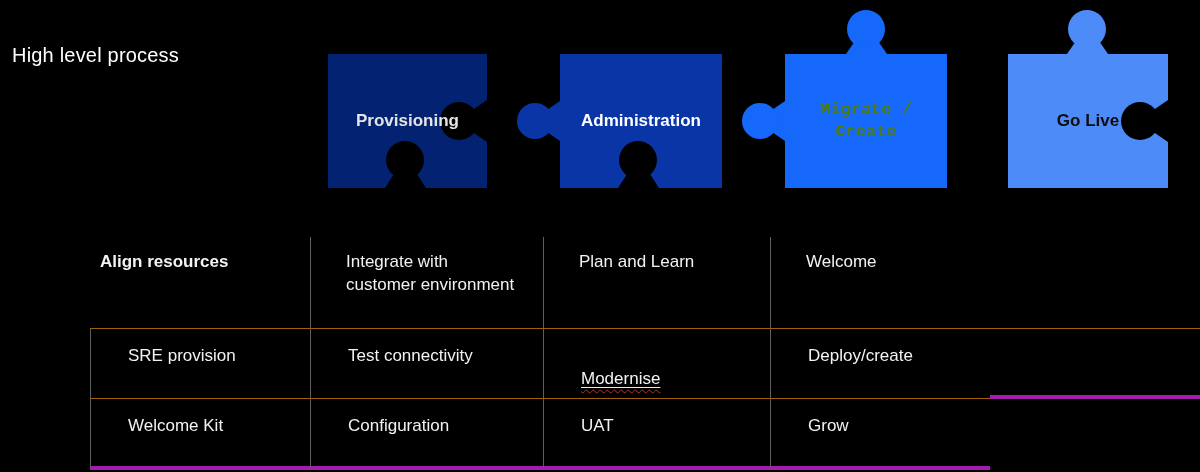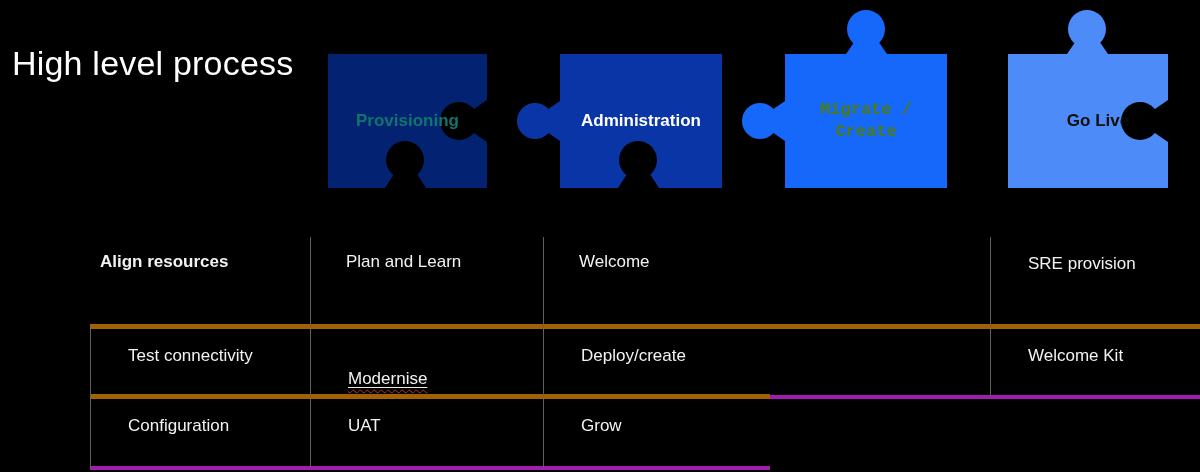--- a/index.html
+++ b/index.html
@@ -8,47 +8,47 @@
     background:#000;
     font-family:"Liberation Sans",sans-serif;
     position:relative;
     overflow:hidden;
   }
   .stage{position:absolute;inset:0;background:#000;}
 
   
   .title{
     position:absolute;left:12px;top:44px;
-    color:#ffffff;font-size:34px;font-weight:400;letter-spacing:.2px;
+    color:#ffffff;font-size:20px;font-weight:400;letter-spacing:.2px;
   }
 
   
   .piece{position:absolute;top:54px;height:134px;}
   .piece svg{position:absolute;left:0;top:0;overflow:visible;}
   .p1{left:328px;width:159px;}
   .p2{left:560px;width:162px;}
   .p3{left:785px;width:162px;}
-  .p4{left:1008px;width:160px;padding-left:20px;}
+  .p4{left:1008px;width:160px;}
   .piece-label{
     position:absolute;inset:0;
     display:flex;align-items:center;justify-content:center;
     font-weight:700;font-size:17px;line-height:22px;
     text-align:center;white-space:pre-line;
   }
 
   
   .grid{
     position:absolute;left:90px;top:237px;
     display:grid;
     grid-template-columns:220px 233px 227px 220px 210px;
     grid-template-rows:92px 70px 71px;
   }
   .cell{
     box-sizing:border-box;
-    border-bottom:5px solid #a16207;
+    border-bottom:1px solid #a16207;
     color:#f2f2f2;font-size:17px;line-height:23px;
     padding:13px 8px 0 35px;
     white-space:pre-line;
   }
   .cell.r2,.cell.r3{padding-top:15px;padding-left:37px;}
   .cell.r3{border-bottom:4px solid #a21caf;}
   .cell.vline{border-left:1px solid #5f5f5f;}
   .cell.head{font-weight:700;padding-left:10px;}
   .cell.stub{padding-left:10px;}
 
@@ -75,21 +75,21 @@
       <rect x="0" y="0" width="159" height="134" fill="#032272"></rect>
       <g fill="#000000">
         <polygon points="159,46 143,57 143,77 159,88"></polygon>
         <circle cx="131" cy="67" r="19"></circle>
       </g>
       <g fill="#000000">
         <polygon points="57,134 68,117 87,117 98,134"></polygon>
         <circle cx="77" cy="106" r="19"></circle>
       </g>
     </svg>
-    <div class="piece-label" style="color: #0f766e;">Provisioning</div>
+    <div class="piece-label" style="color: #e5e5e5;">Provisioning</div>
   </div>
 
   <div class="piece p2">
     <svg width="162" height="134" viewBox="0 0 162 134">
       <rect x="0" y="0" width="162" height="134" fill="#0a35a6"></rect>
       <g fill="#0a35a6">
         <polygon points="0,47 -16,58 -16,76 0,87"></polygon>
         <circle cx="-25" cy="67" r="18"></circle>
       </g>
       <g fill="#000000">
@@ -127,20 +127,22 @@
         <polygon points="160,46 144,57 144,77 160,88"></polygon>
         <circle cx="132" cy="67" r="19"></circle>
       </g>
     </svg>
     <div class="piece-label" style="color: rgb(13, 13, 13);">Go Live</div>
   </div>
 
   <div class="grid">
 
     <div class="cell r1 head">Align resources</div>
+    <div class="cell r1 vline">Integrate with
+customer environment</div>
     <div class="cell r1 vline">Plan and Learn</div>
     <div class="cell r1 vline">Welcome</div>
 
     <div class="cell r2 stub"></div>
     <div class="cell r2 vline">SRE provision</div>
     <div class="cell r2 vline">Test connectivity</div>
     <div class="cell r2 vline">
       <span class="spell"><span class="und">Modernise</span></span>
     </div>
     <div class="cell r2 vline">Deploy/create</div>

